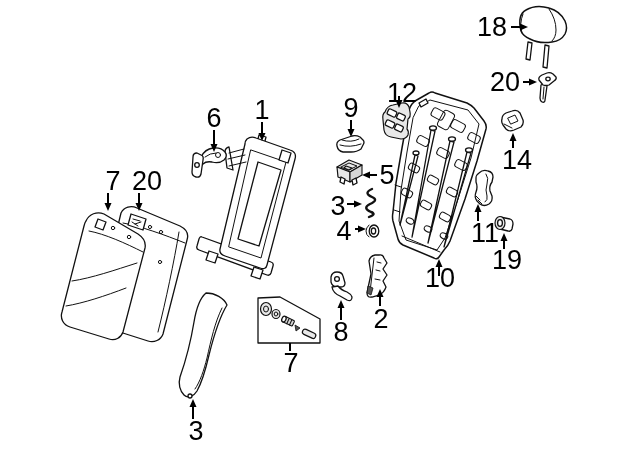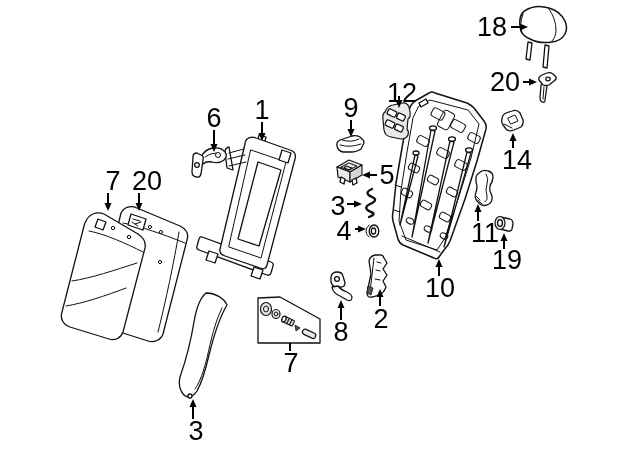--- a/index.html
+++ b/index.html
@@ -285,21 +285,21 @@
 
   <div class="callout" style="left:262px;top:110px">1</div>
   <div class="callout" style="left:381px;top:319px">2</div>
   <div class="callout" style="left:338px;top:206px">3</div>
   <div class="callout" style="left:344px;top:231px">4</div>
   <div class="callout" style="left:387px;top:175px">5</div>
   <div class="callout" style="left:214px;top:118px">6</div>
   <div class="callout" style="left:291px;top:363px">7</div>
   <div class="callout" style="left:341px;top:332px">8</div>
   <div class="callout" style="left:351px;top:108px">9</div>
-  <div class="callout" style="left:440px;top:288px">10</div>
+  <div class="callout" style="left:440px;top:278px">10</div>
   <div class="callout" style="left:507px;top:260px">19</div>
   <div class="callout" style="left:402px;top:93px">12</div>
   <div class="callout" style="left:485px;top:233px">11</div>
   <div class="callout" style="left:517px;top:160px">14</div>
   <div class="callout" style="left:147px;top:181px">20</div>
   <div class="callout" style="left:113px;top:181px">7</div>
   <div class="callout" style="left:196px;top:431px">3</div>
   <div class="callout" style="left:492px;top:27px">18</div>
   <div class="callout" style="left:505px;top:82px">20</div>
 </div>

